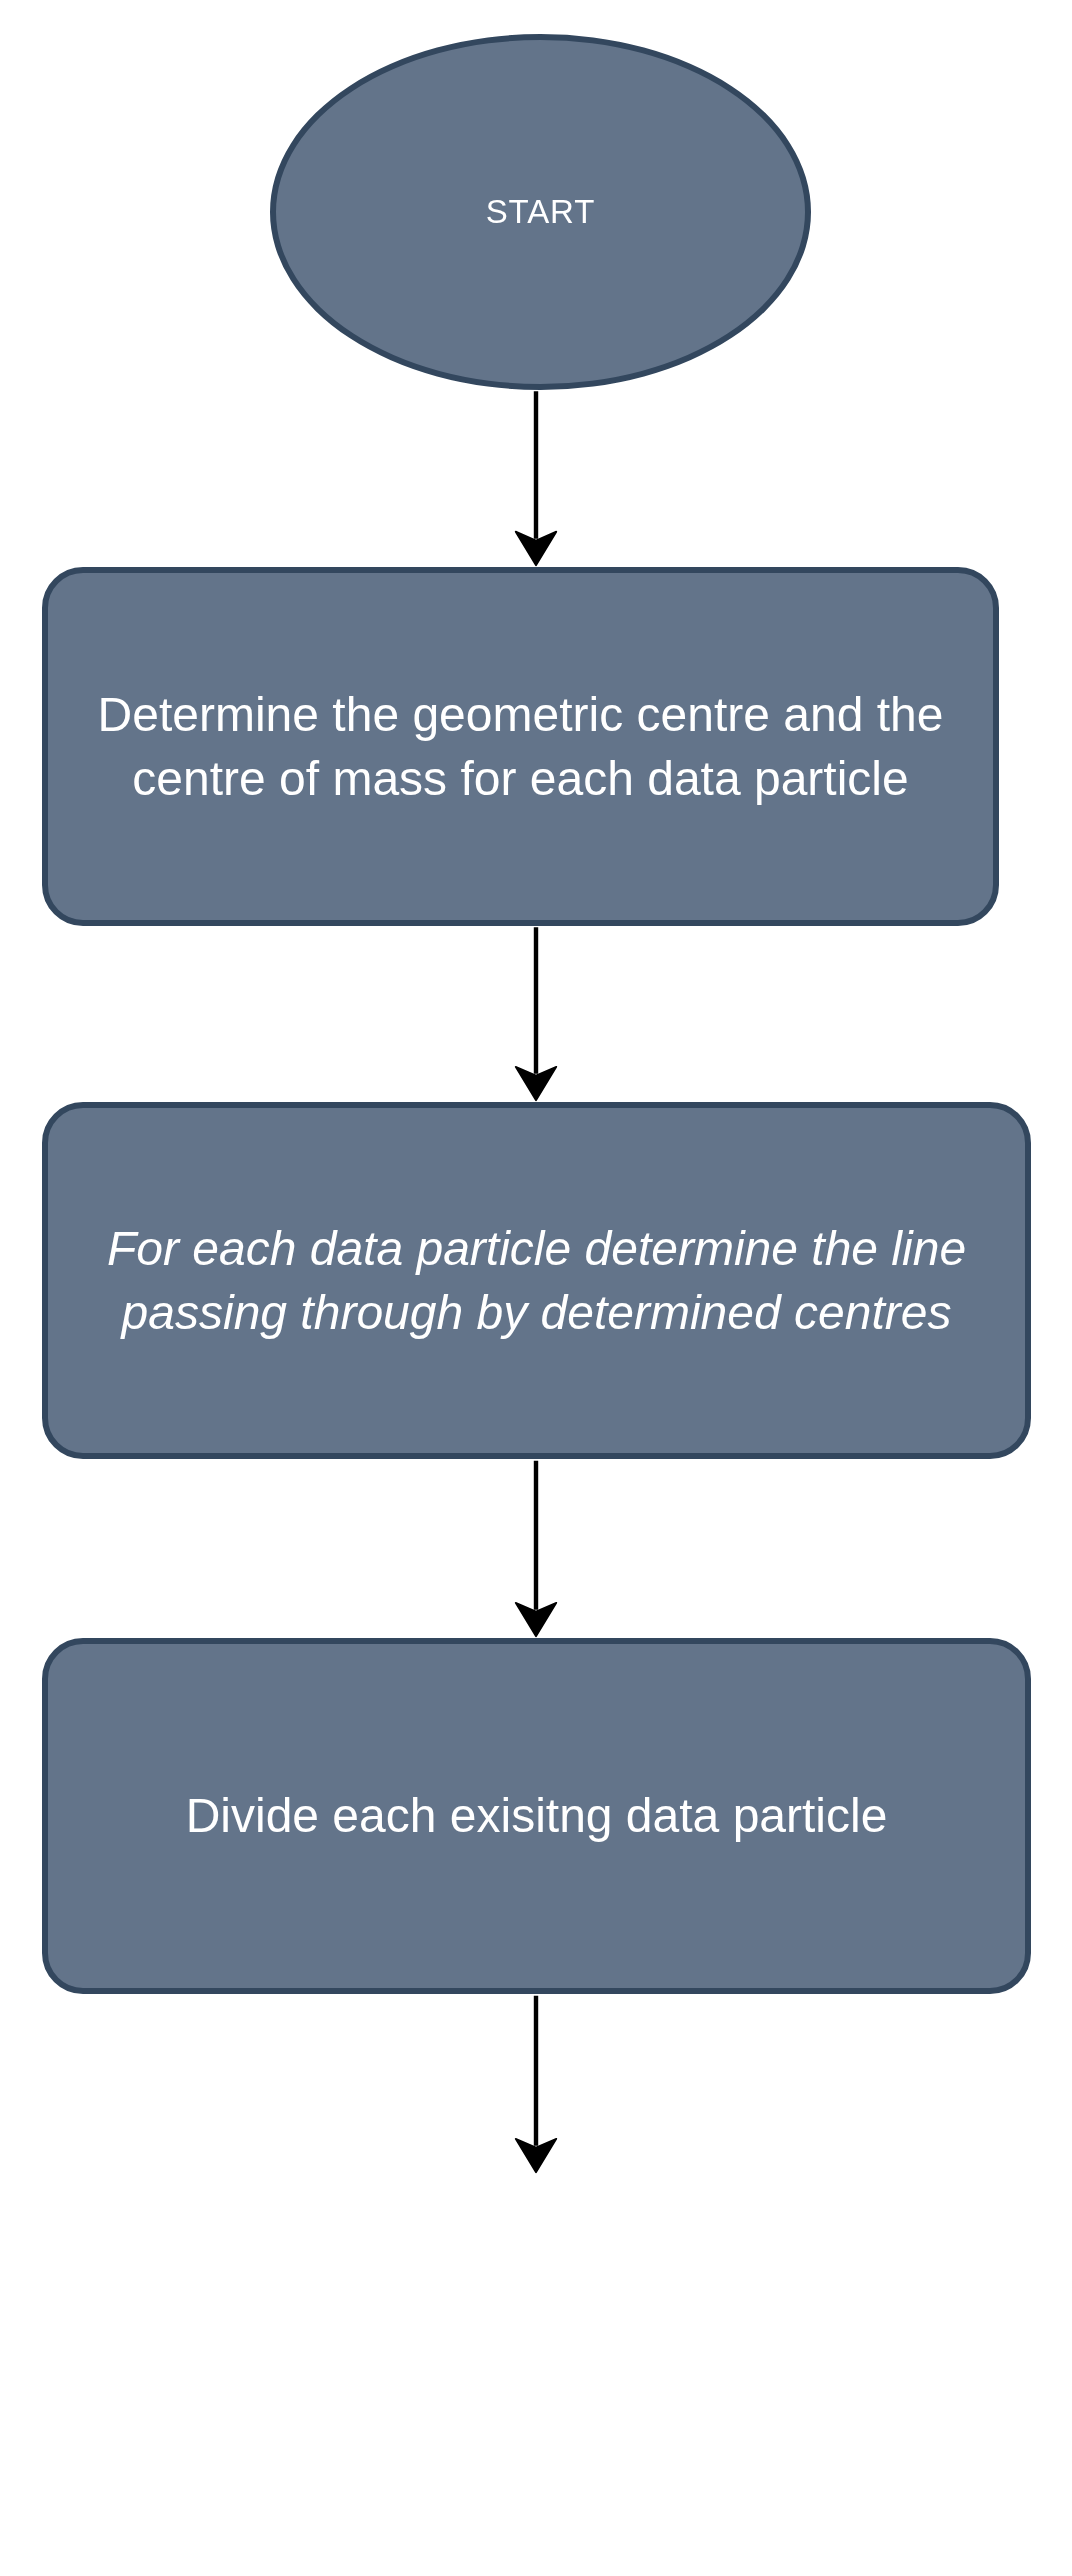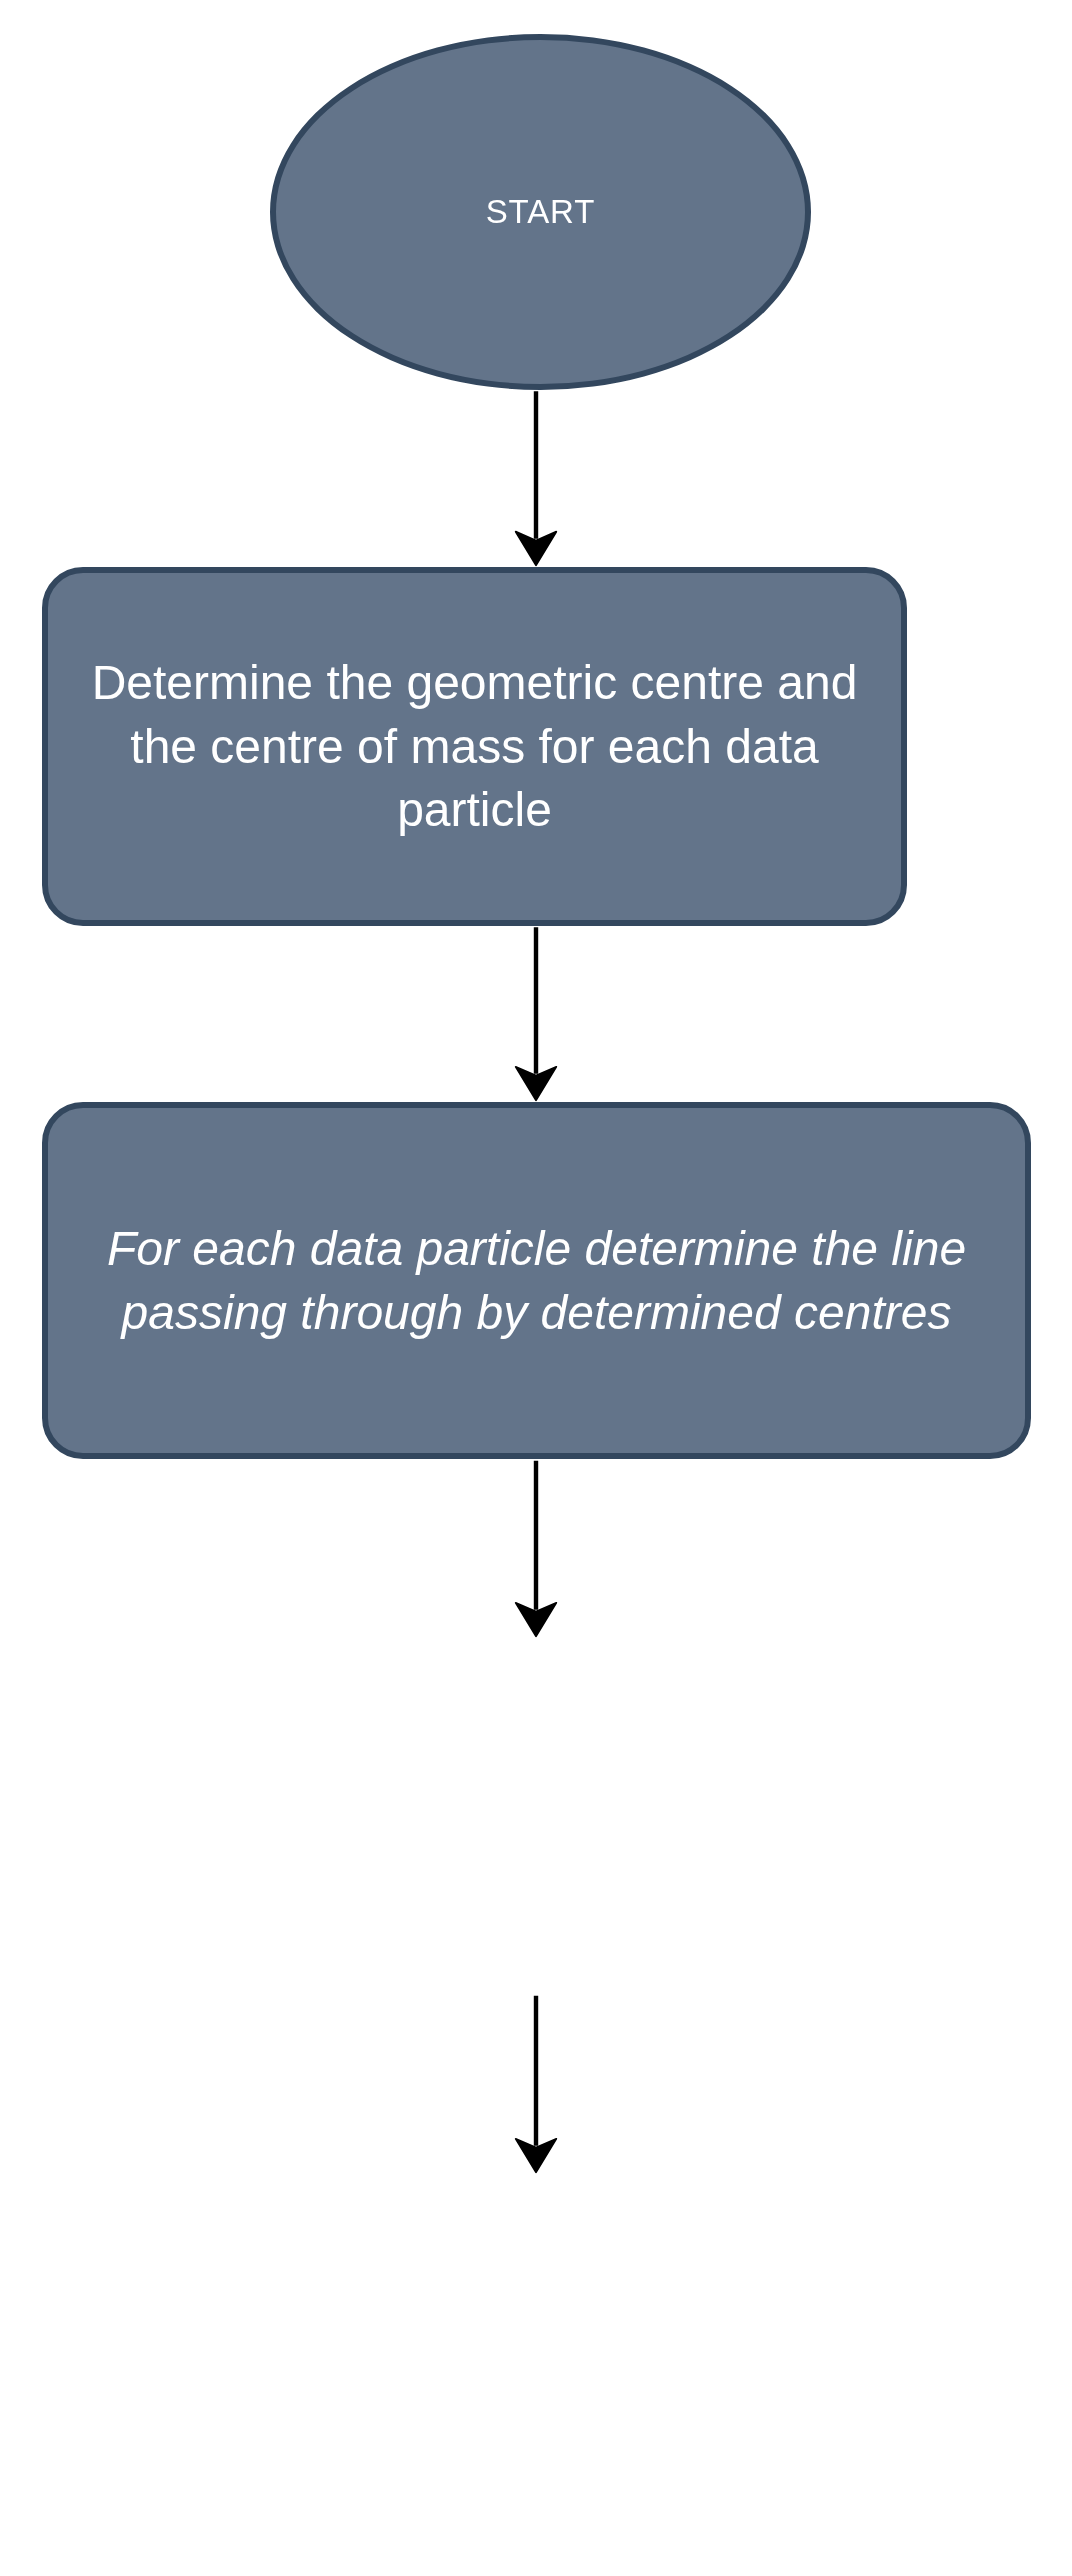--- a/index.html
+++ b/index.html
@@ -38,21 +38,21 @@
     font-size: 33px;
     letter-spacing: 0.9px;
   }
   .node.rounded-rect {
     border-radius: 41px;
     font-size: 48px;
     line-height: 1.32;
     padding: 0 21px;
   }
   #node-start  { left: 270px; top: 34px;   width: 541px;  height: 356px; }
-  #node-step1  { left: 42px;  top: 567px;  width: 865px; height: 359px; }
+  #node-step1  { left: 42px;  top: 567px;  width: 957px; height: 359px; }
   #node-step2  { left: 42px;  top: 1102px; width: 989px; height: 357px; font-style: italic; }
   #node-step3  { left: 42px;  top: 1638px; width: 989px; height: 356px; }
   #node-end    { left: 270px; top: 2174px; width: 541px;  height: 356px; }
   .connector-layer {
     position: absolute;
     left: 0;
     top: 0;
     width: 1072px;
     height: 2576px;
     pointer-events: none;
@@ -88,16 +88,19 @@
   </div>
 
   <div id="node-step1" class="node rounded-rect">
     <span>Determine the geometric centre and the centre of mass for each data particle</span>
   </div>
 
   <div id="node-step2" class="node rounded-rect">
     <span>For each data particle determine the line passing through by determined centres</span>
   </div>
 
+  <div id="node-step3" class="node rounded-rect">
+    <span>Divide each exisitng data particle</span>
+  </div>
 
 
 </div>
 
 
 </body></html>

